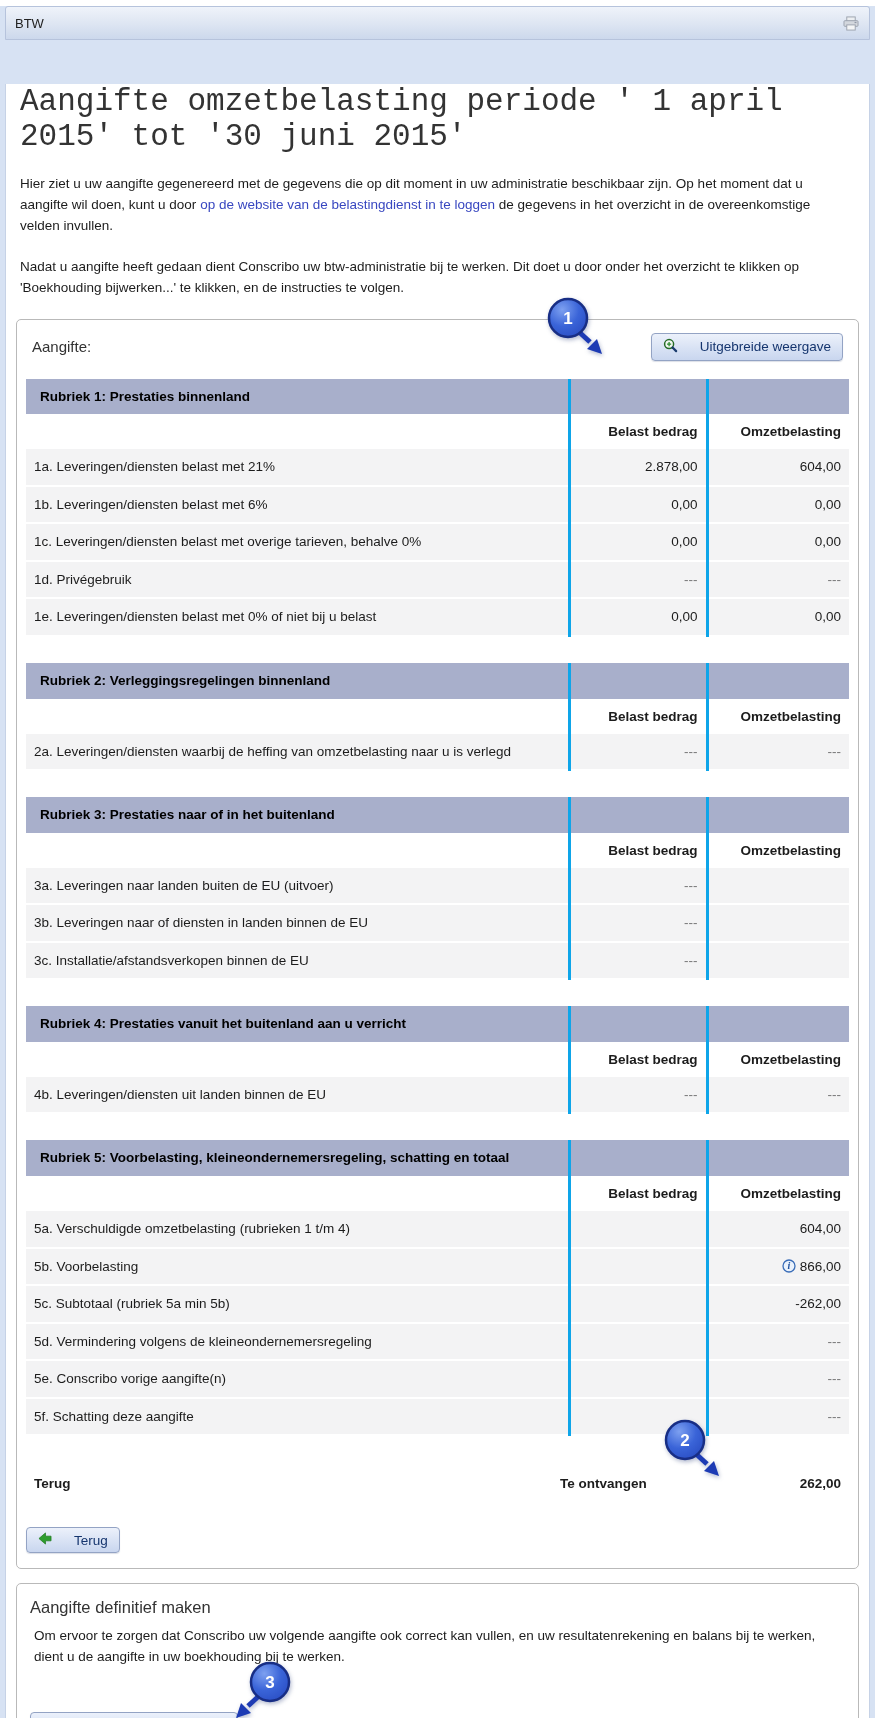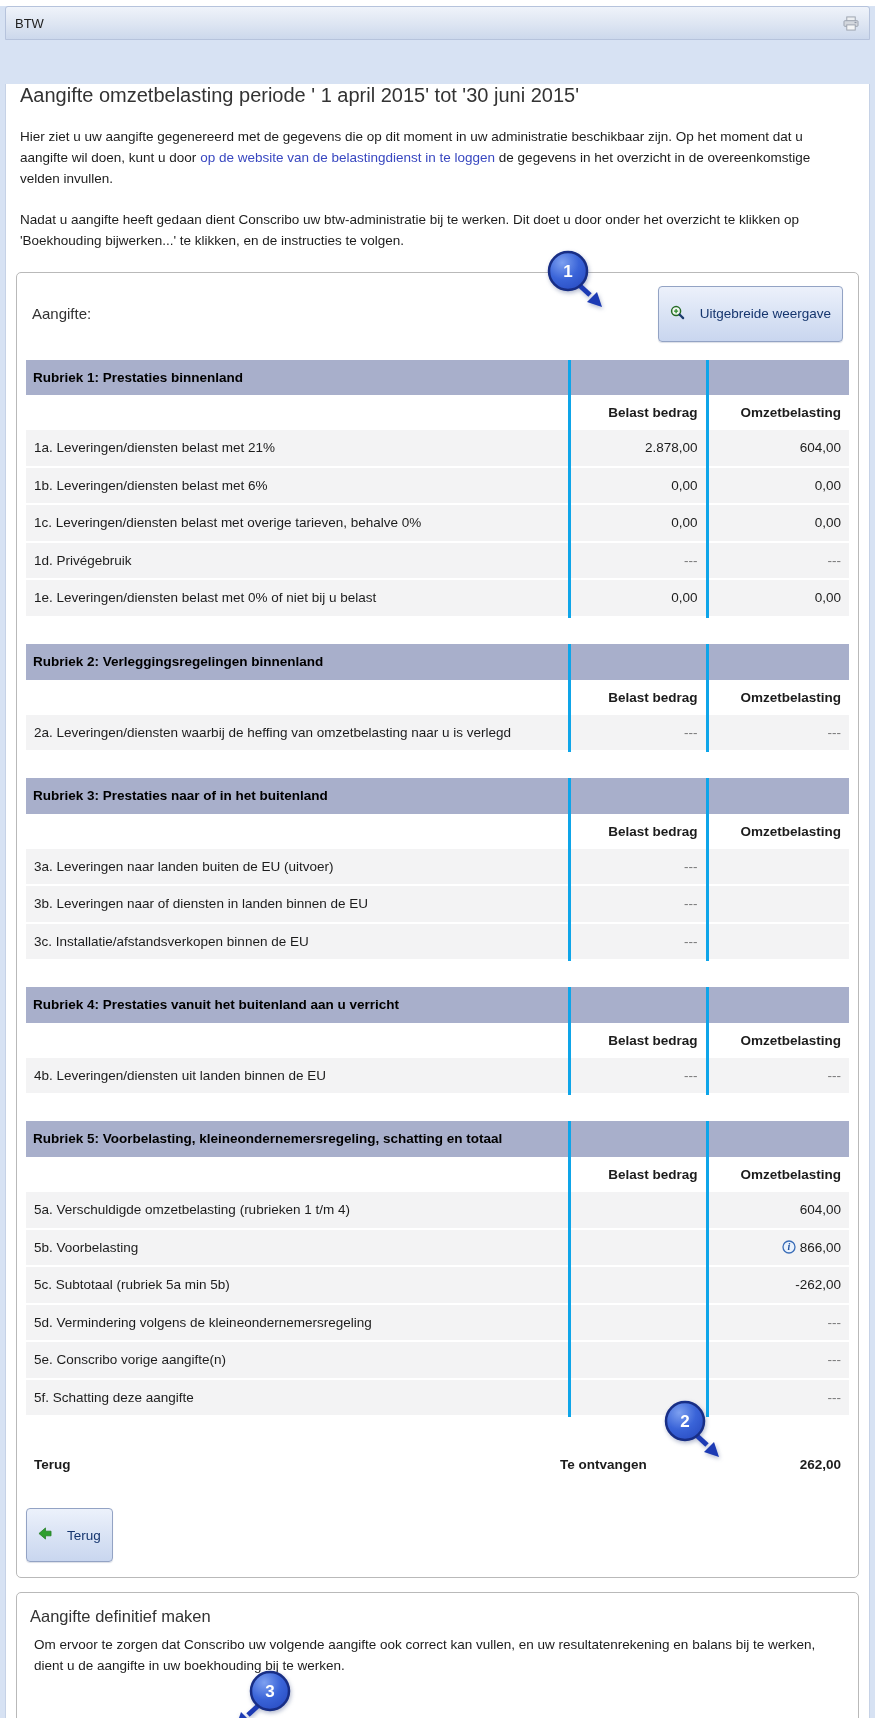--- a/index.html
+++ b/index.html
@@ -30,24 +30,25 @@
   }
   .print-btn { display: inline-flex; cursor: pointer; }
   
   .main {
     background: #fff;
     border: 1px solid #c6d2e6;
     border-top: none;
     padding: 0 10px 12px 10px;
   }
   h1.page-title {
-    font-size: 20px;
+    font-size: 31px;
     font-weight: 400;
     color: #333;
     margin: 44px 0 20px 4px;
+    font-family: Liberation Mono, monospace;
   }
   p.body-text {
     font-size: 13.5px;
     line-height: 1.55;
     margin: 0 0 20px 4px;
     max-width: 830px;
     color: #1c1c1c;
   }
   a.inline-link { color: #3847c0; text-decoration: none; cursor: pointer; }
   
@@ -63,48 +64,48 @@
     display: flex;
     justify-content: space-between;
     align-items: center;
     padding: 4px 6px 18px 6px;
   }
   .aangifte-label { font-size: 15px; color: #333; }
   
   .btn {
     display: inline-flex;
     align-items: center;
-    gap: 15px;
+    gap: 22px;
     background: linear-gradient(#ecf1fb, #d8e2f4 55%, #c9d6ef);
     border: 1px solid #93a3c4;
     border-radius: 4px;
     color: #15356e;
     font-size: 13.5px;
     font-family: "Liberation Sans", sans-serif;
-    padding: 18px 11px;
+    padding: 4px 11px;
     cursor: pointer;
     box-shadow: 0 1px 1px rgba(60,80,120,.18);
   }
   
   table.rubriek {
     width: 100%;
     border-collapse: collapse;
     font-size: 13.5px;
     margin-bottom: 26px;
   }
   table.rubriek td { vertical-align: middle; }
   table.rubriek td + td { border-left: 3px solid #0ea5e9; }
   col.c-label { width: auto; }
   col.c-belast { width: 138px; }
   col.c-omzet { width: 142px; }
   tr.rub-head td {
     background: #a8afcb;
     font-weight: bold;
     color: #000;
-    padding: 8px 7px;
+    padding: 8px 14px;
     line-height: 1.45;
   }
   tr.col-head td {
     background: #fff;
     font-weight: bold;
     text-align: right;
     padding: 10px 8px 8px 8px;
   }
   tr.data-row td {
     background: #f3f3f4;

